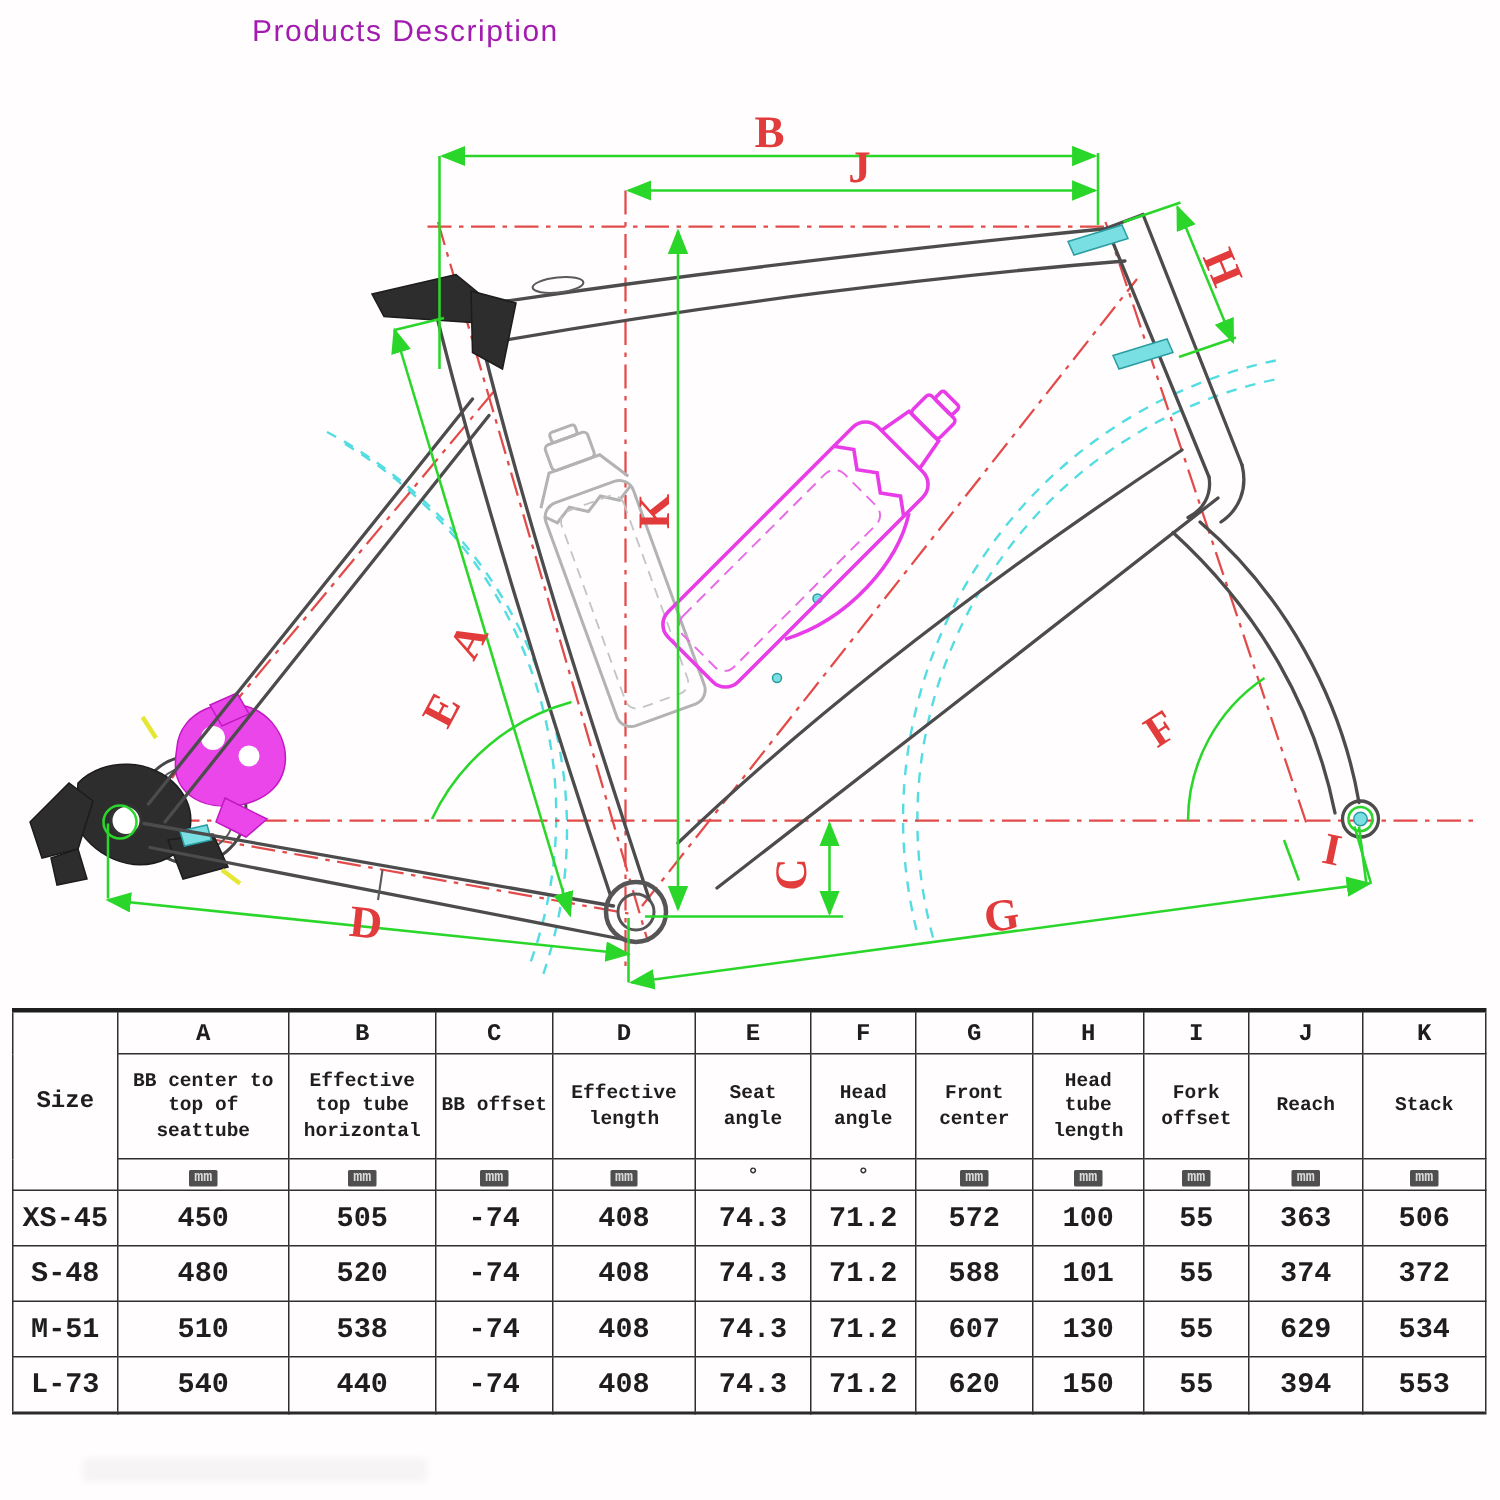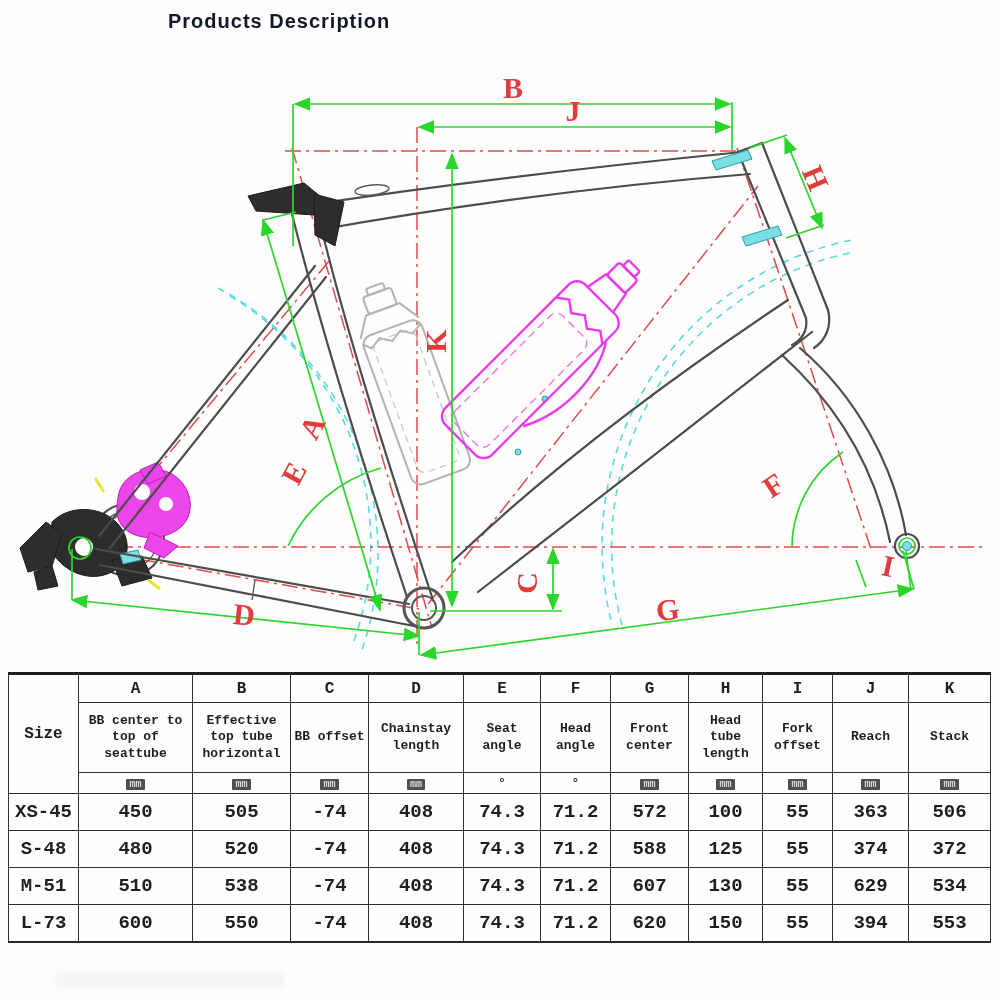--- a/index.html
+++ b/index.html
@@ -1,19 +1,19 @@
 <!DOCTYPE html>
 <html><head>
 <meta charset="utf-8">
 <style>
   html,body{margin:0;padding:0;background:#ffffff;}
   #stage{position:relative;width:1000px;height:1000px;background:#fffdfd;overflow:hidden;
          font-family:"Liberation Sans",sans-serif;}
-  #watermark{position:absolute;left:168px;top:10px;font-size:20px;font-weight:bold;
-             color:#0f172a;letter-spacing:1px;}
+  #watermark{position:absolute;left:168px;top:10px;font-size:20px;font-weight:normal;
+             color:#a21caf;letter-spacing:1px;}
   #smudge{position:absolute;left:55px;top:972px;width:230px;height:16px;
           background:rgba(180,180,185,0.12);border-radius:4px;filter:blur(2px);}
   #diagram{position:absolute;left:0;top:0;}
 
   
   #geo-table{position:absolute;left:8px;top:672px;width:982px;border-collapse:collapse;
              table-layout:fixed;font-family:"Liberation Mono",monospace;color:#1e1e1e;
              border-top:3px solid #1e1e1e;border-bottom:2px solid #2a2a2a;}
   #geo-table td{border:1px solid #2e2e2e;text-align:center;vertical-align:middle;
                 padding:0 2px;overflow:hidden;}
@@ -227,21 +227,21 @@
       <td>G</td>
       <td>H</td>
       <td>I</td>
       <td>J</td>
       <td>K</td>
     </tr>
     <tr class="names">
       <td>BB center to top of seattube</td>
       <td>Effective top tube horizontal</td>
       <td>BB offset</td>
-      <td>Chainstay length</td>
+      <td>Effective length</td>
       <td>Seat angle</td>
       <td>Head angle</td>
       <td>Front center</td>
       <td>Head tube length</td>
       <td>Fork offset</td>
       <td>Reach</td>
       <td>Stack</td>
     </tr>
     <tr class="units">
       <td><span class="unit-chip">mm</span></td>
@@ -272,43 +272,43 @@
     </tr>
     <tr class="datarow">
       <td>S-48</td>
       <td>480</td>
       <td>520</td>
       <td>-74</td>
       <td>408</td>
       <td>74.3</td>
       <td>71.2</td>
       <td>588</td>
-      <td>125</td>
+      <td>101</td>
       <td>55</td>
       <td>374</td>
       <td>372</td>
     </tr>
     <tr class="datarow">
       <td>M-51</td>
       <td>510</td>
       <td>538</td>
       <td>-74</td>
       <td>408</td>
       <td>74.3</td>
       <td>71.2</td>
       <td>607</td>
       <td>130</td>
       <td>55</td>
       <td>629</td>
       <td>534</td>
     </tr>
     <tr class="datarow">
       <td>L-73</td>
-      <td>600</td>
-      <td>550</td>
+      <td>540</td>
+      <td>440</td>
       <td>-74</td>
       <td>408</td>
       <td>74.3</td>
       <td>71.2</td>
       <td>620</td>
       <td>150</td>
       <td>55</td>
       <td>394</td>
       <td>553</td>
     </tr>

